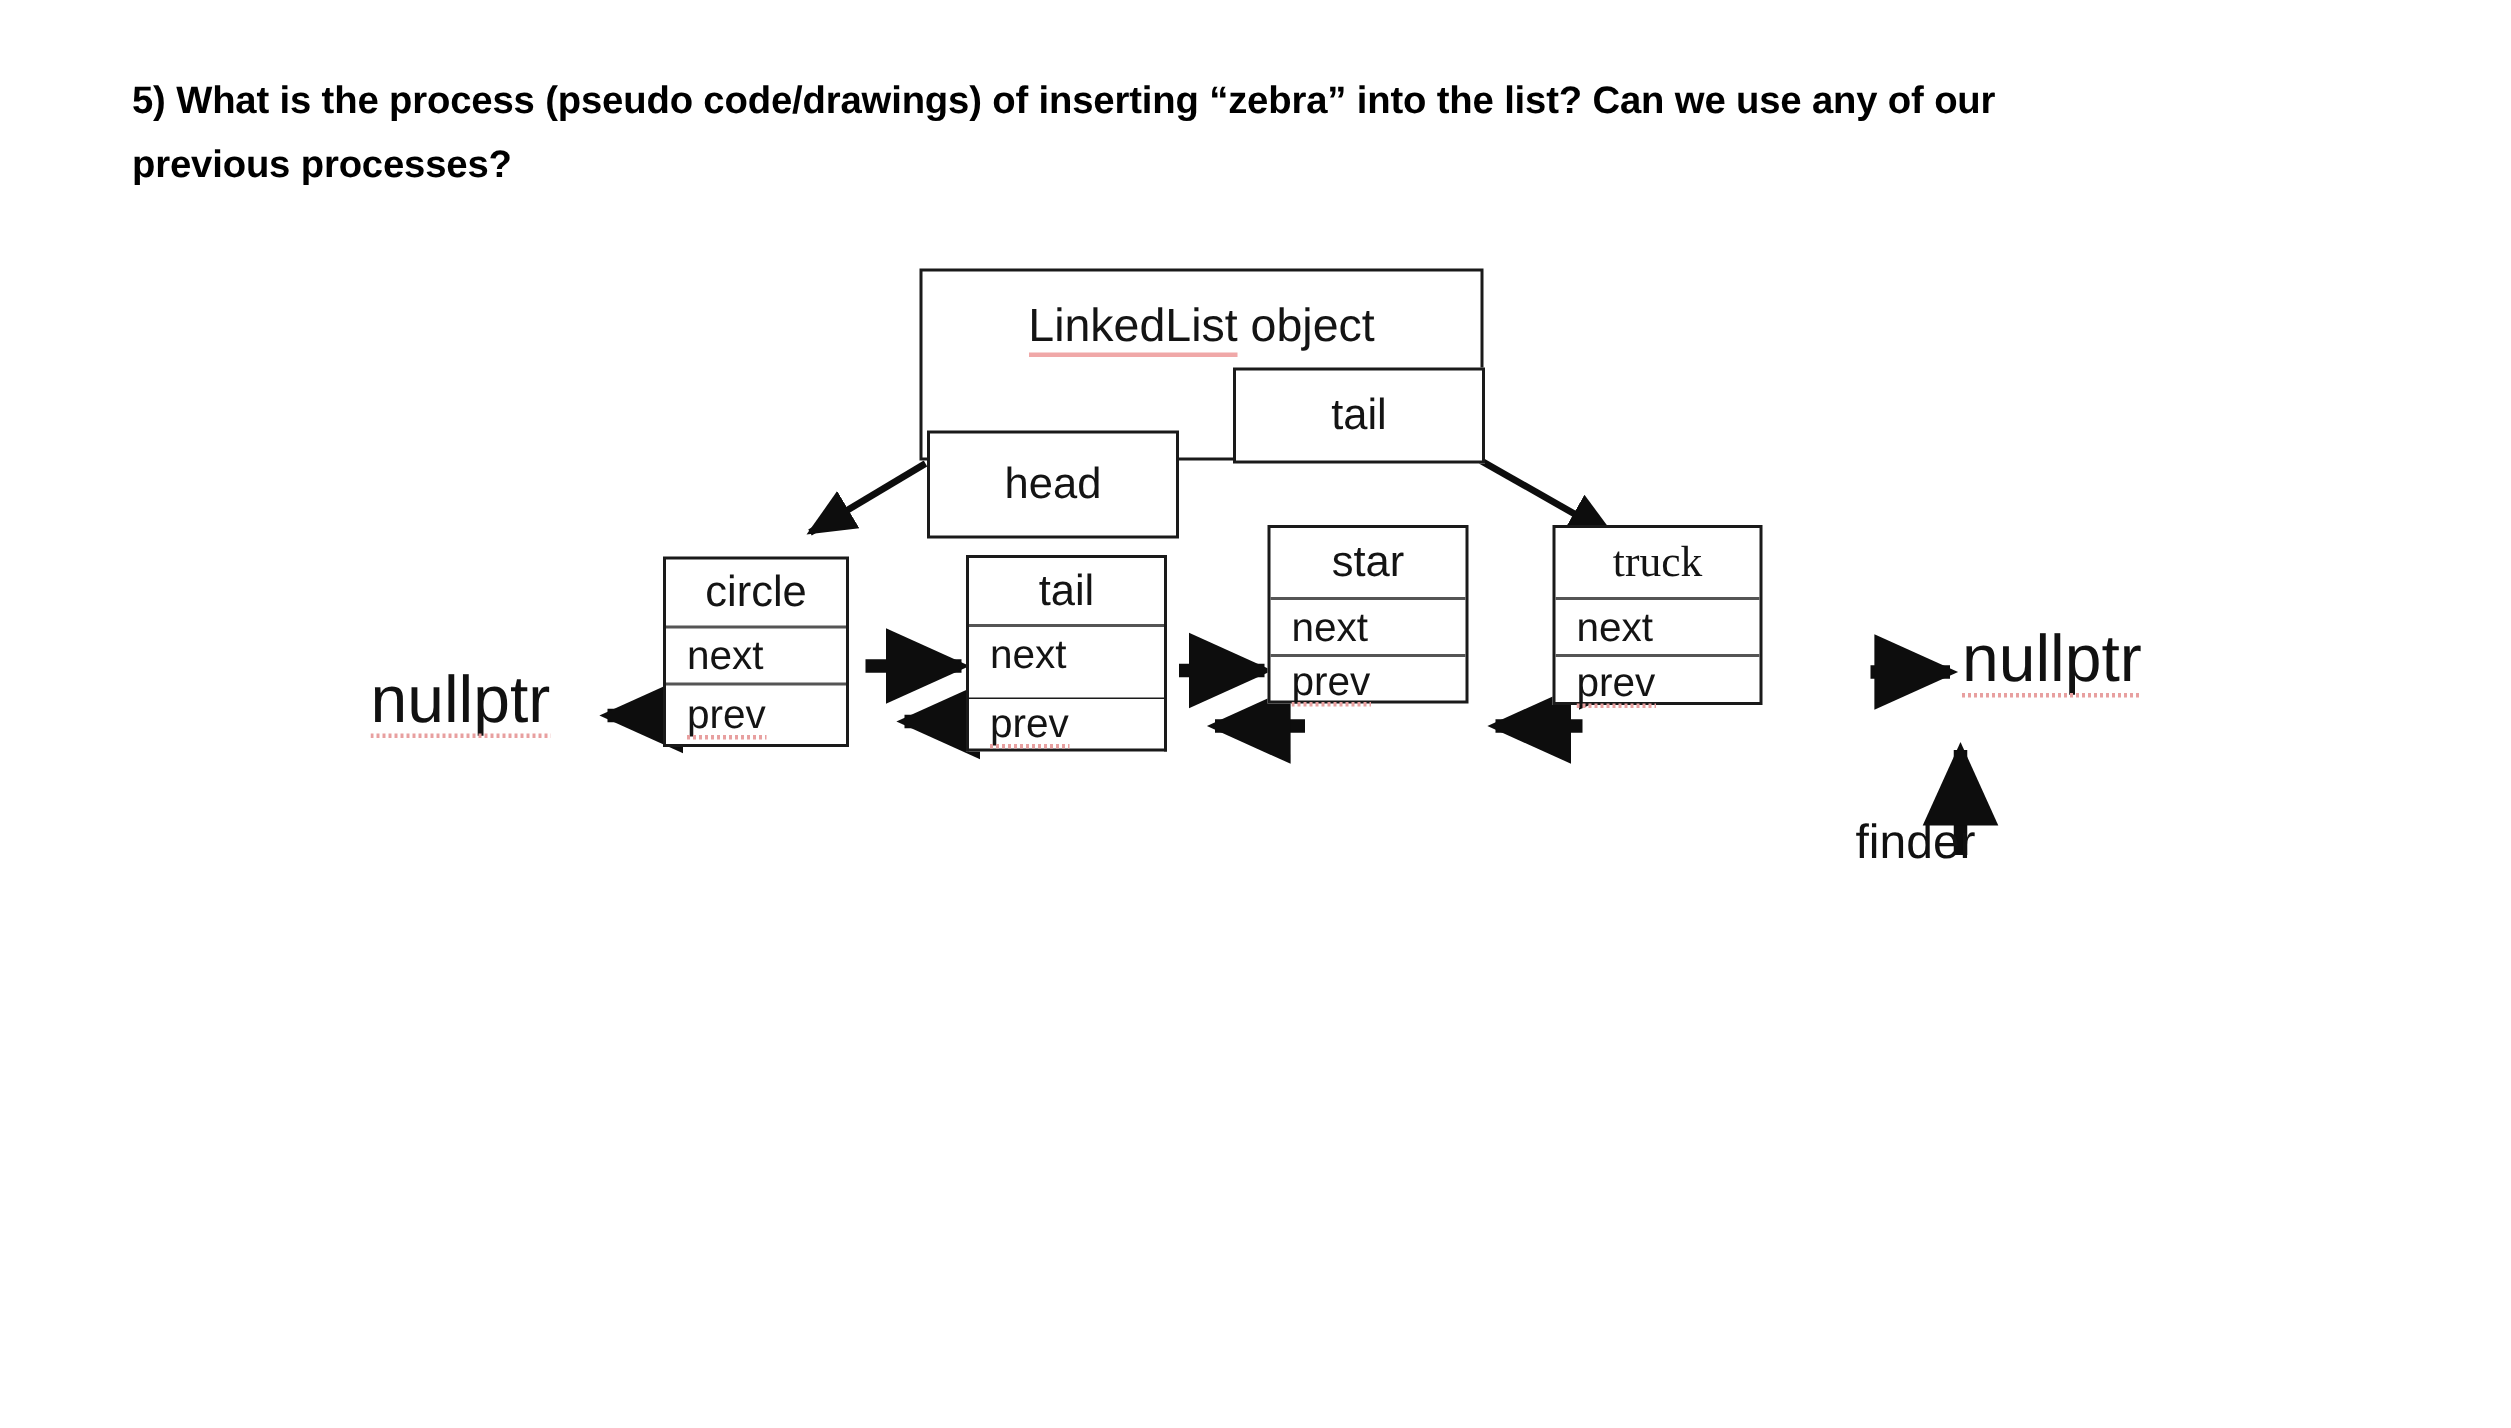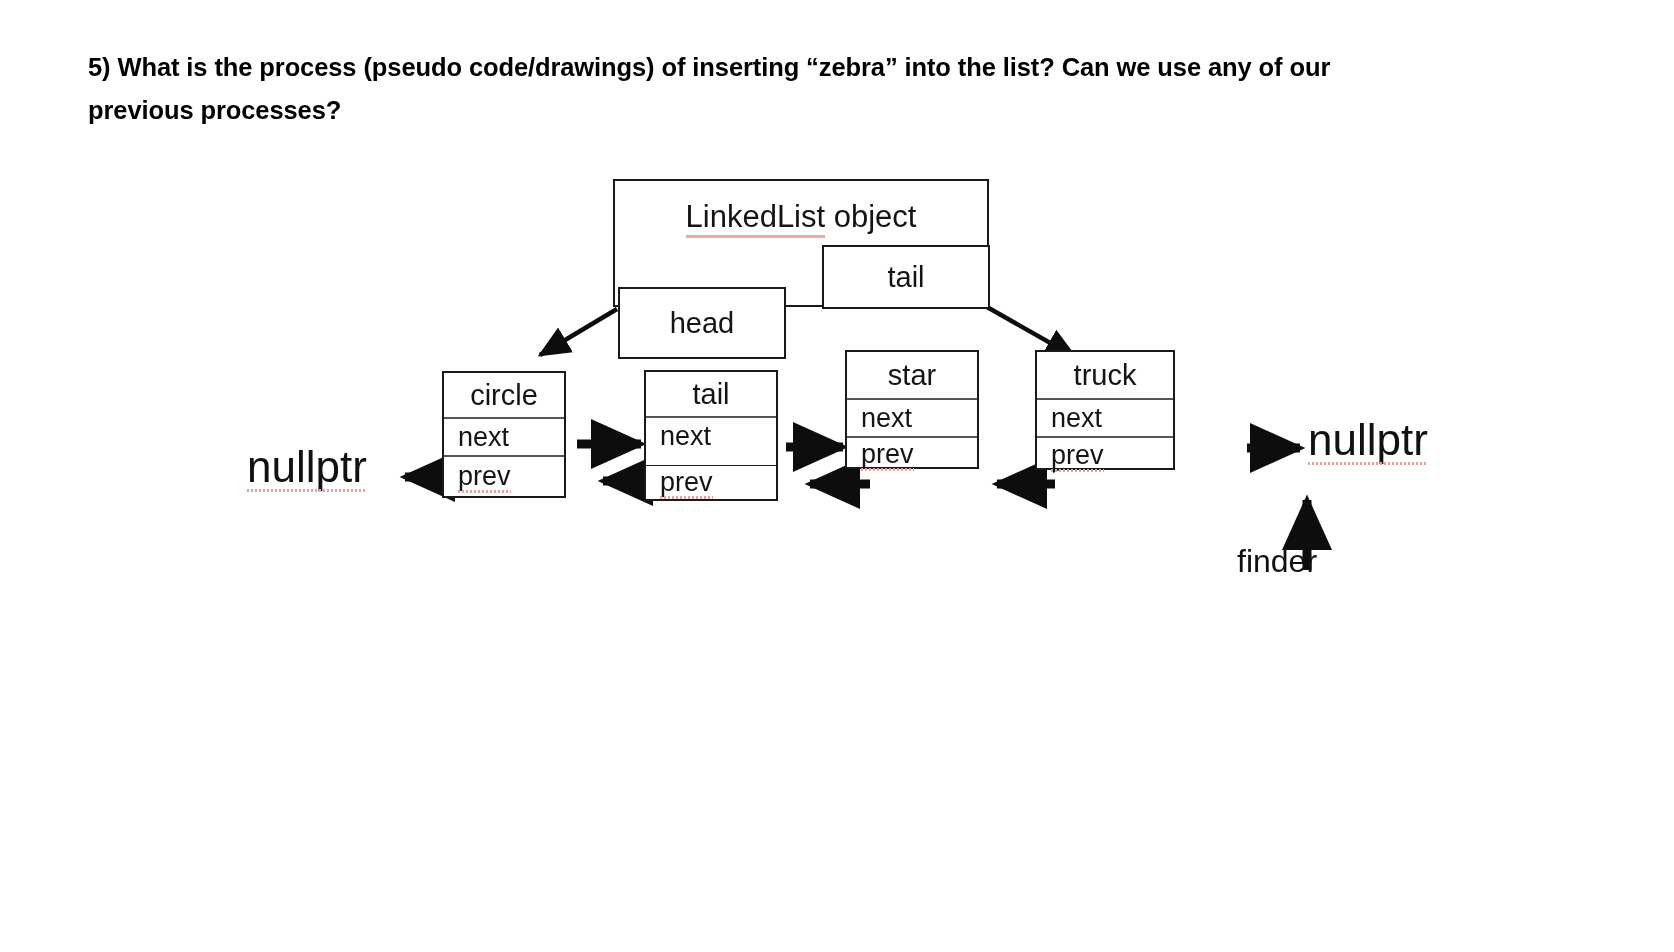--- a/index.html
+++ b/index.html
@@ -210,21 +210,21 @@
     </div>
     <div class="node-cell ptr divider" style="top:46px; height:38px;">
       <span class="cell-text small">next</span>
     </div>
     <div class="node-cell ptr divider" style="top:84px; height:35px;">
       <span class="cell-text small sp">prev</span>
     </div>
   </div>
 
   <div class="node-box" style="left:1035px; top:350px; width:140px; height:120px;">
-    <div class="node-cell value" style="top:0; height:46px;">
+    <div class="node-cell value" style="top:0; height:46px;font-family:Liberation Serif, serif;">
       <span class="cell-text">truck</span>
     </div>
     <div class="node-cell ptr divider" style="top:46px; height:38px;">
       <span class="cell-text small">next</span>
     </div>
     <div class="node-cell ptr divider" style="top:84px; height:36px;">
       <span class="cell-text small sp">prev</span>
     </div>
   </div>
 

